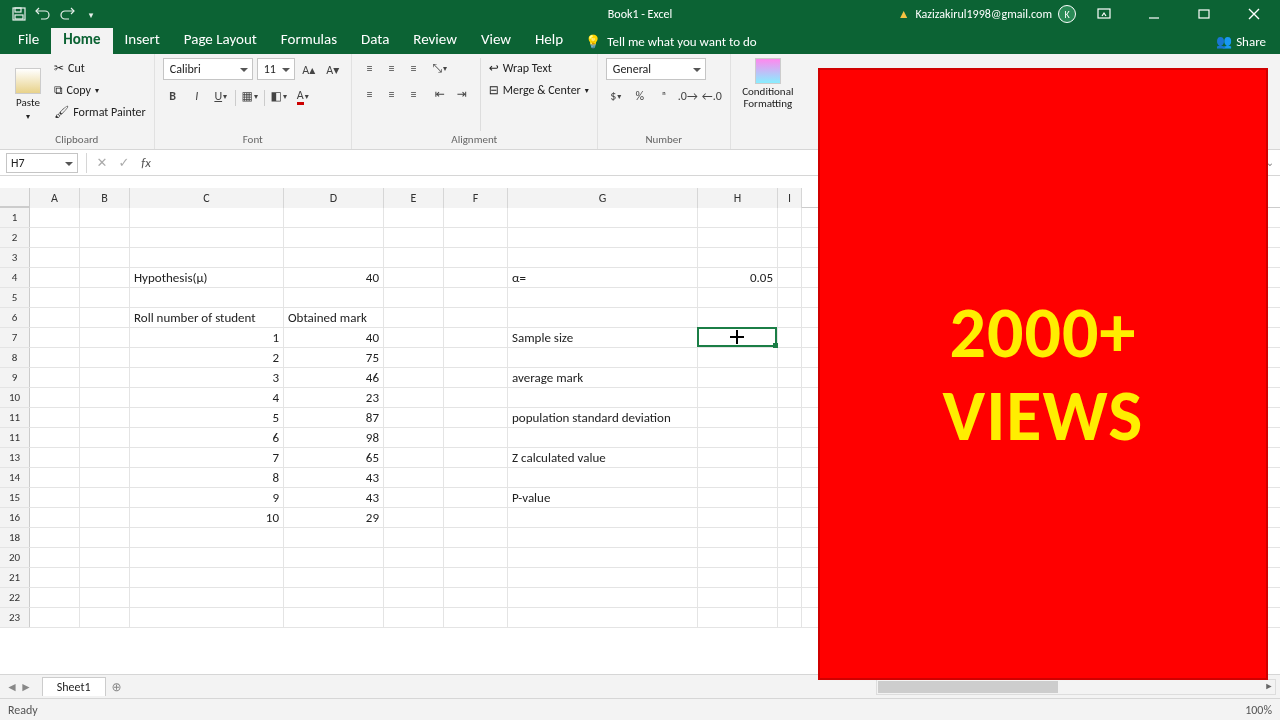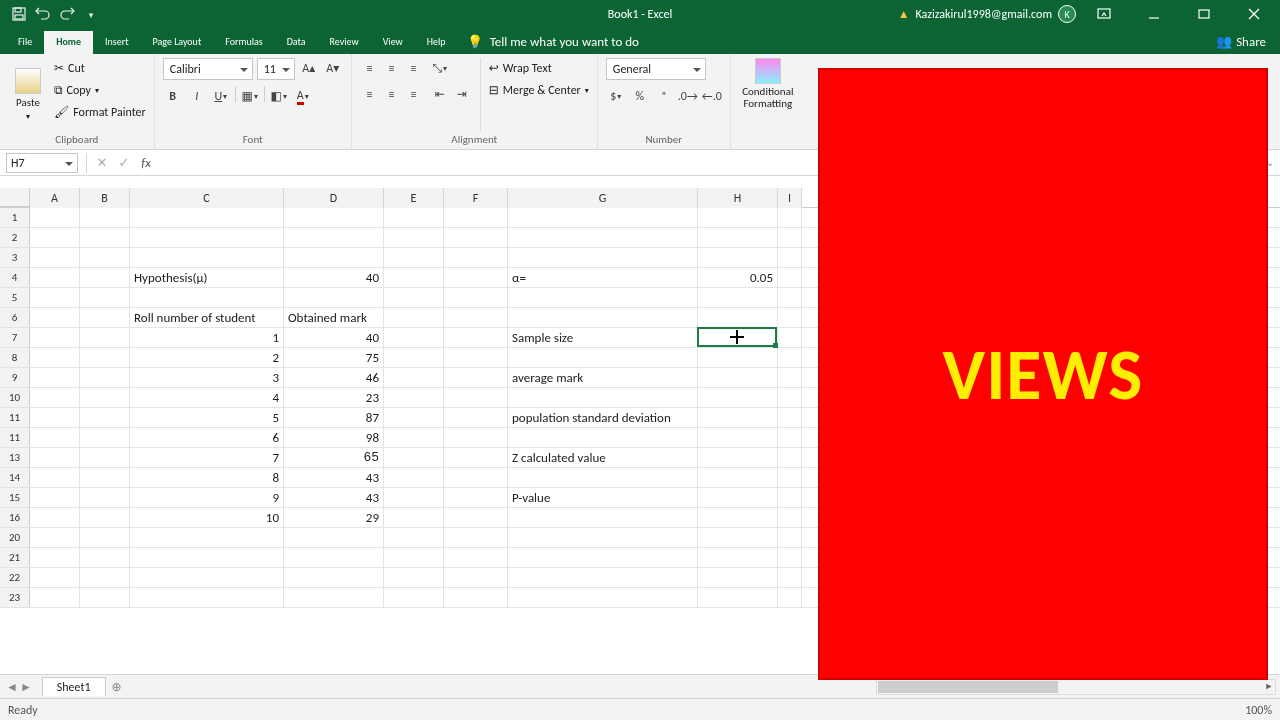--- a/index.html
+++ b/index.html
@@ -12,35 +12,35 @@
 .title-center { position:absolute; left:50%; transform:translateX(-50%); font-size:12px; }
 .title-right { margin-left:auto; display:flex; align-items:center; gap:6px; padding-right:4px; font-size:12px; }
 .user-badge { display:flex; align-items:center; gap:6px; }
 .user-badge .warn { color:#f5c242; font-weight:bold; }
 .avatar { width:18px; height:18px; border-radius:50%; background:#2a8a56; border:1px solid #fff; display:flex; align-items:center; justify-content:center; font-size:10px; }
 .win-btn { width:44px; height:28px; display:flex; align-items:center; justify-content:center; }
 .win-btn svg { stroke:#fff; }
 
 
 .menubar { height:26px; background:#0c6334; display:flex; align-items:flex-end; padding-left:6px; }
-.menu-tab { padding:4px 12px 6px; color:#fff; font-size:10px; cursor:pointer; }
+.menu-tab { padding:4px 12px 6px; color:#fff; font-size:15px; cursor:pointer; }
 .menu-tab.active { background:#f3f3f3; color:#0c6334; font-weight:600; }
 .tellme { display:flex; align-items:center; color:#fff; gap:6px; padding:0 10px; font-size:13px; align-self:center; }
 .share { margin-left:auto; color:#fff; padding:0 14px; display:flex; align-items:center; gap:4px; align-self:center; }
 
 
 .ribbon { height:96px; background:#f3f3f3; border-bottom:1px solid #d6d6d6; display:flex; }
 .group { border-right:1px solid #e1e1e1; padding:4px 8px 2px; display:flex; flex-direction:column; justify-content:space-between; }
 .group-body { display:flex; gap:6px; flex:1; }
 .group-label { text-align:center; font-size:11px; color:#666; padding:2px 0 1px; position:relative; }
 .stack { display:flex; flex-direction:column; gap:2px; font-size:12px; }
 .stack .line { display:flex; align-items:center; gap:4px; height:20px; }
 .big-btn { display:flex; flex-direction:column; align-items:center; justify-content:center; width:40px; gap:2px; font-size:11px; }
 .big-btn .ic { width:26px; height:26px; background:#fff; border:1px solid #ccc; }
-.font-row1 { display:flex; align-items:flex-start; gap:4px; }
+.font-row1 { display:flex; align-items:flex-end; gap:4px; }
 .combo { border:1px solid #c5c5c5; background:#fff; height:22px; padding:0 14px 0 6px; font-size:12px; display:flex; align-items:center; position:relative; }
 .combo::after { content:''; position:absolute; right:4px; top:9px; border:4px solid transparent; border-top-color:#555; }
 .combo.font { width:90px; }
 .combo.size { width:38px; }
 .ico-btn { width:20px; height:20px; display:flex; align-items:center; justify-content:center; font-size:12px; color:#444; }
 .ico-btn.dd::after { content:'▾'; font-size:8px; margin-left:1px; }
 .al-grid { display:grid; grid-template-columns:repeat(3,20px); gap:2px; }
 .num-row { display:flex; align-items:center; gap:4px; }
 .combo.gen { width:100px; }
 .cond-btn { display:flex; flex-direction:column; align-items:center; width:58px; font-size:11px; gap:2px; text-align:center; }
@@ -460,21 +460,21 @@
           <div class="cell" style="width: 64px;"></div>
           <div class="cell" style="width: 190px;"></div>
           <div class="cell r" style="width: 80px;"></div>
           <div class="cell" style="width: 24px;"></div>
         </div>
         <div class="row">
           <div class="rh">13</div>
           <div class="cell" style="width: 50px;"></div>
           <div class="cell" style="width: 50px;"></div>
           <div class="cell r" style="width: 154px;">7</div>
-          <div class="cell r" style="width: 100px; font-family: Liberation Mono, monospace;">65</div>
+          <div class="cell r" style="width: 100px;">65</div>
           <div class="cell" style="width: 60px;"></div>
           <div class="cell" style="width: 64px;"></div>
           <div class="cell" style="width: 190px;">Z calculated value</div>
           <div class="cell r" style="width: 80px;"></div>
           <div class="cell" style="width: 24px;"></div>
         </div>
         <div class="row">
           <div class="rh">14</div>
           <div class="cell" style="width: 50px;"></div>
           <div class="cell" style="width: 50px;"></div>
@@ -504,20 +504,32 @@
           <div class="cell" style="width: 50px;"></div>
           <div class="cell r" style="width: 154px;">10</div>
           <div class="cell r" style="width: 100px;">29</div>
           <div class="cell" style="width: 60px;"></div>
           <div class="cell" style="width: 64px;"></div>
           <div class="cell" style="width: 190px;"></div>
           <div class="cell r" style="width: 80px;"></div>
           <div class="cell" style="width: 24px;"></div>
         </div>
         <div class="row">
+          <div class="rh">18</div>
+          <div class="cell" style="width: 50px;"></div>
+          <div class="cell" style="width: 50px;"></div>
+          <div class="cell" style="width: 154px;"></div>
+          <div class="cell r" style="width: 100px;"></div>
+          <div class="cell" style="width: 60px;"></div>
+          <div class="cell" style="width: 64px;"></div>
+          <div class="cell" style="width: 190px;"></div>
+          <div class="cell r" style="width: 80px;"></div>
+          <div class="cell" style="width: 24px;"></div>
+        </div>
+        <div class="row">
           <div class="rh">20</div>
           <div class="cell" style="width: 50px;"></div>
           <div class="cell" style="width: 50px;"></div>
           <div class="cell" style="width: 154px;"></div>
           <div class="cell r" style="width: 100px;"></div>
           <div class="cell" style="width: 60px;"></div>
           <div class="cell" style="width: 64px;"></div>
           <div class="cell" style="width: 190px;"></div>
           <div class="cell r" style="width: 80px;"></div>
           <div class="cell" style="width: 24px;"></div>
@@ -560,20 +572,21 @@
         </div>
       </div>
   </div>
   <div id="active" class="active-cell" style="left: 697px; top: 139px; width: 80px; height: 20px;">
     <div class="cursor-plus" style="left:50%;top:50%;transform:translate(-50%,-50%);"></div>
   </div>
 </div>
 
 <div class="promo">
   <div class="promo-text">
+    <div>2000+</div>
     <div>VIEWS</div>
   </div>
 </div>
 
 <div class="sheettabs">
   <div class="st-nav">
     <span>◄</span>
     <span>►</span>
   </div>
   <div class="st-tab">Sheet1</div>

